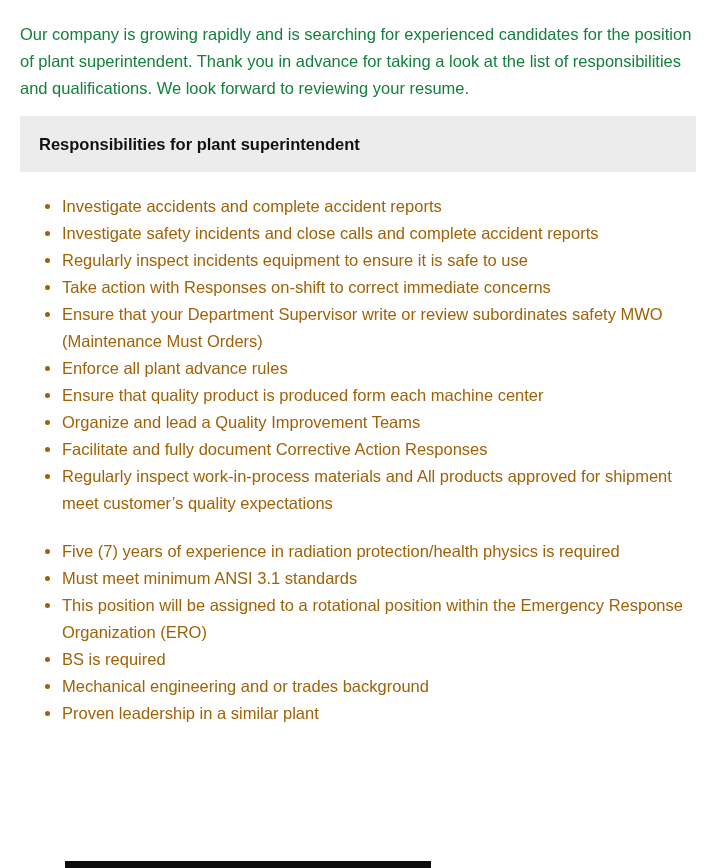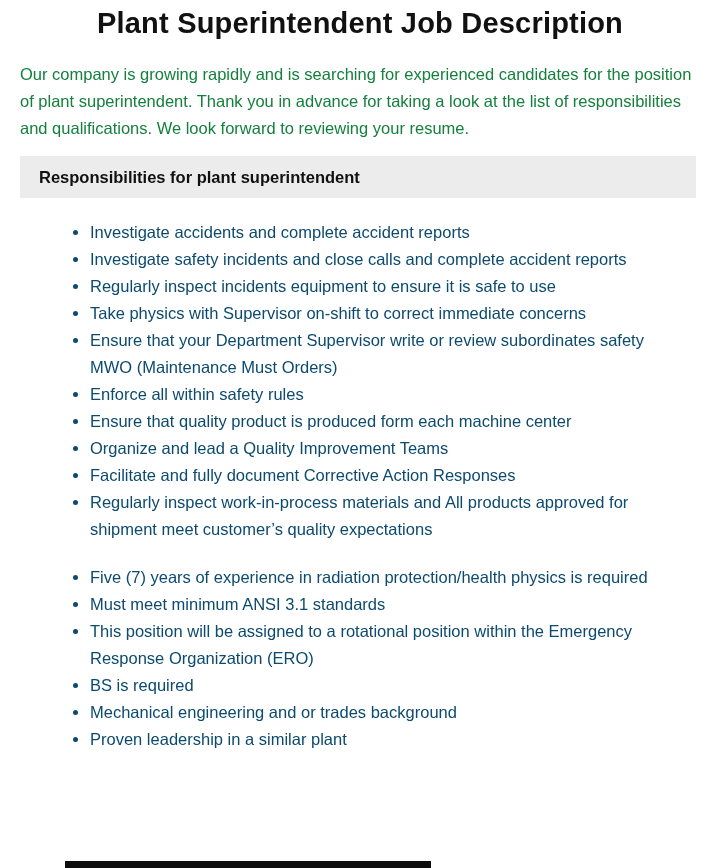--- a/index.html
+++ b/index.html
@@ -31,65 +31,63 @@
   .intro {
     margin: 21px 0 0 0;
     font-size: 16.5px;
     line-height: 27px;
     max-width: 678px;
     color: #15803d;
   }
   .section-heading {
     margin: 14px 4px 0 0;
     background: #ececec;
-    padding: 11px 19px;
+    padding: 18px 19px;
     font-size: 16.5px;
     line-height: 20px;
     font-weight: 700;
     color: #111111;
   }
   ul.item-list {
     margin: 21px 0 18px 0;
     padding-left: 42px;
     list-style: disc;
   }
   ul.item-list li {
     font-size: 16.5px;
     line-height: 27px;
     padding-right: 10px;
-    color: #0c4a6e;
-    margin-left: 28px;
+    color: #a16207;
   }
   .cutoff-bar {
     position: absolute;
     left: 65px;
     bottom: 0;
     width: 366px;
     height: 7px;
     background: #0d0d0d;
   }
 </style>
 </head>
 <body>
 
 <div class="page">
 
-  <h1 class="page-title">Plant Superintendent Job Description</h1>
 
   <p class="intro">Our company is growing rapidly and is searching for experienced candidates for the position of plant superintendent. Thank you in advance for taking a look at the list of responsibilities and qualifications. We look forward to reviewing your resume.</p>
 
   <div class="section">
     <div class="section-heading">Responsibilities for plant superintendent</div>
     <ul class="item-list">
       <li>Investigate accidents and complete accident reports</li>
       <li>Investigate safety incidents and close calls and complete accident reports</li>
       <li>Regularly inspect incidents equipment to ensure it is safe to use</li>
-      <li>Take physics with Supervisor on-shift to correct immediate concerns</li>
+      <li>Take action with Responses on-shift to correct immediate concerns</li>
       <li>Ensure that your Department Supervisor write or review subordinates safety MWO (Maintenance Must Orders)</li>
-      <li>Enforce all within safety rules</li>
+      <li>Enforce all plant advance rules</li>
       <li>Ensure that quality product is produced form each machine center</li>
       <li>Organize and lead a Quality Improvement Teams</li>
       <li>Facilitate and fully document Corrective Action Responses</li>
       <li>Regularly inspect work-in-process materials and All products approved for shipment meet customer’s quality expectations</li>
     </ul>
   </div>
 
   <div class="section">
     <ul class="item-list">
       <li>Five (7) years of experience in radiation protection/health physics is required</li>

